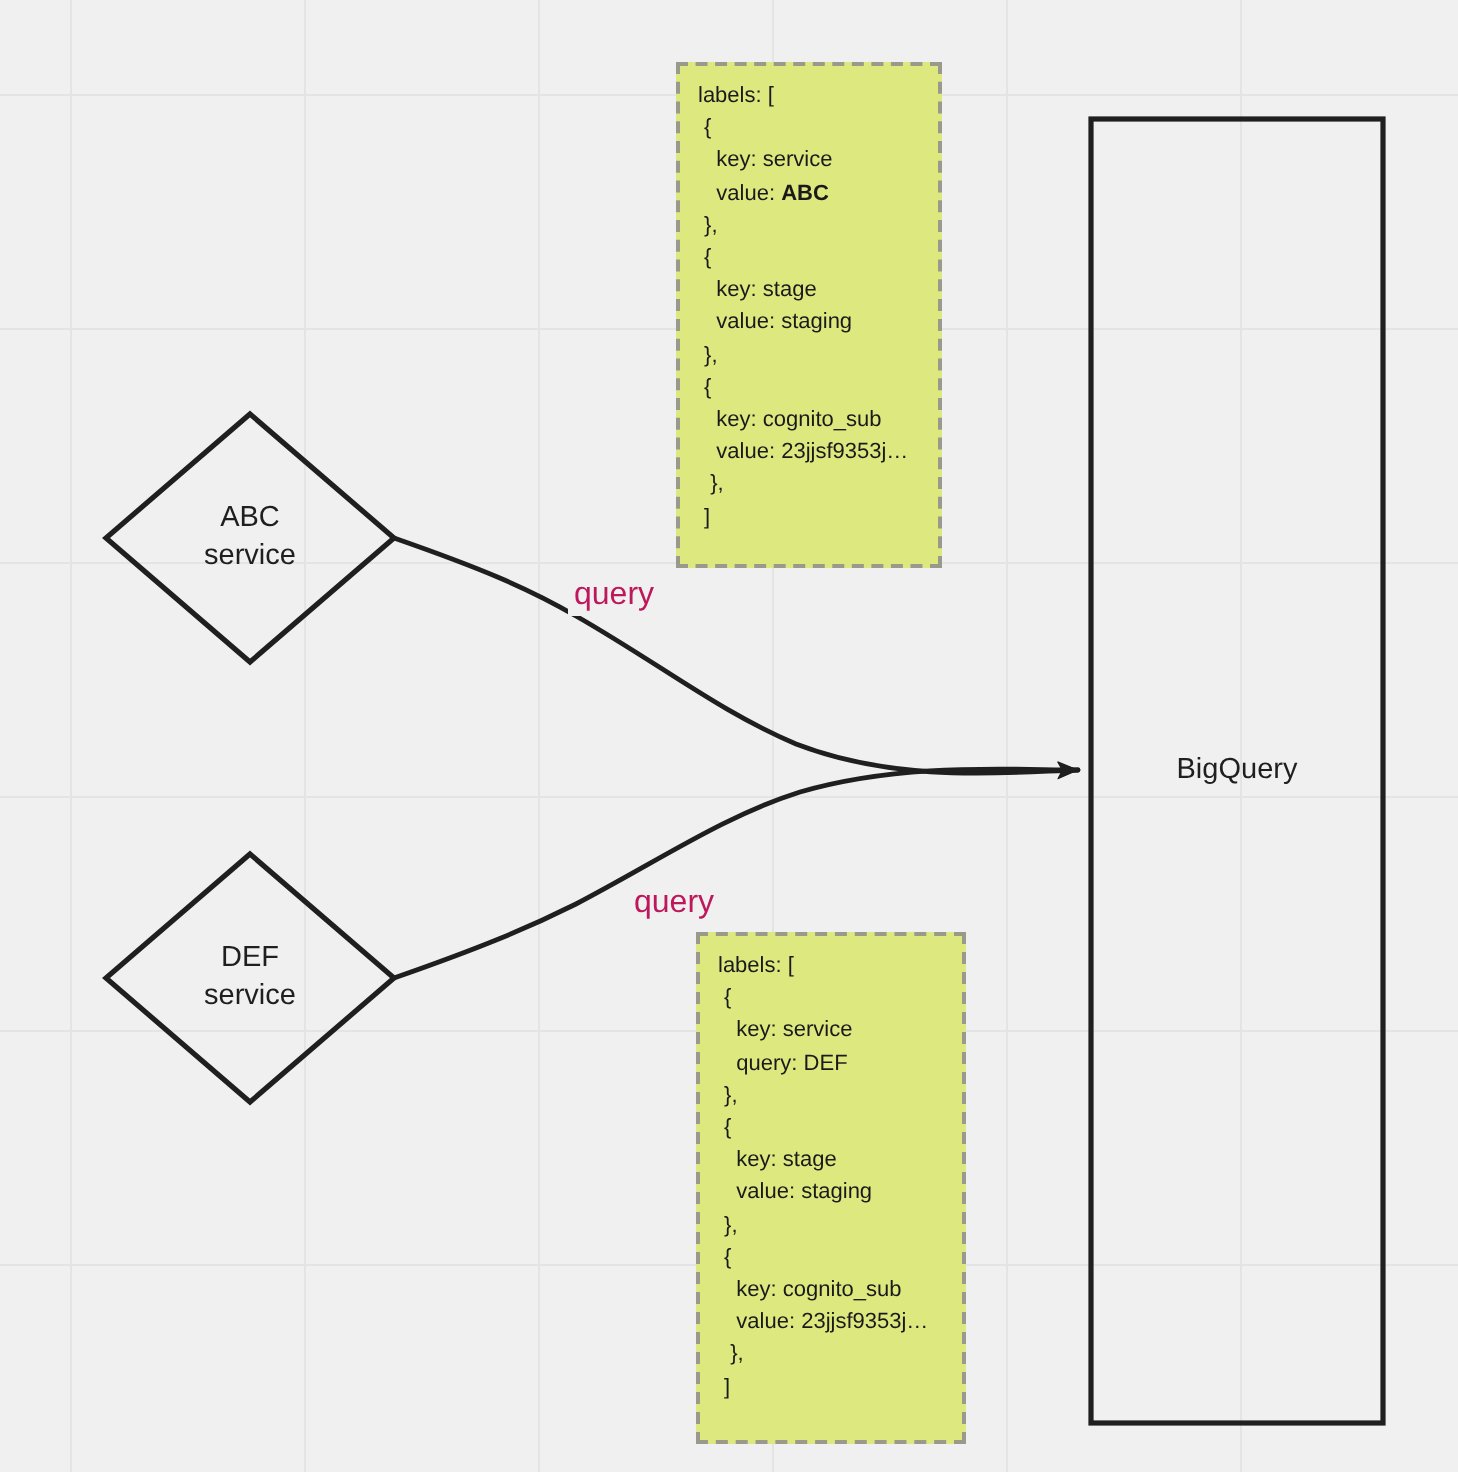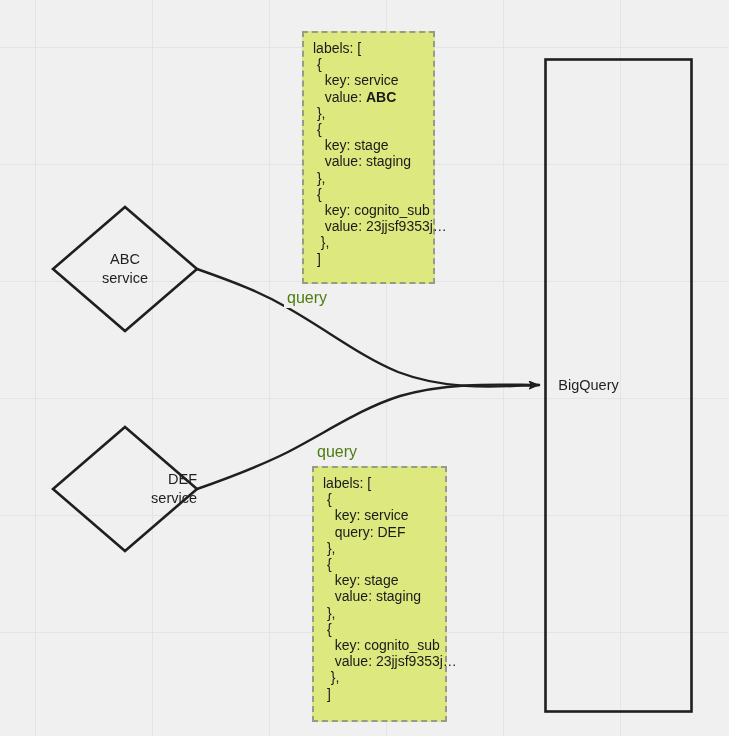--- a/index.html
+++ b/index.html
@@ -30,36 +30,37 @@
     position: absolute;
     text-align: center;
     color: #1f1f1f;
     font-size: 14.5px;
     line-height: 19px;
     white-space: pre-line;
     pointer-events: none;
   }
   .edge-label {
     position: absolute;
-    color: #4d7c0f;
+    color: #be185d;
     font-size: 16px;
     line-height: 18px;
     background: #f0f0f0;
     padding: 1px 3px;
     white-space: nowrap;
   }
   .note {
     position: absolute;
     background: #dde87f;
     border: 2px dashed #9a9a8c;
     box-sizing: border-box;
     padding: 7px 9px 6px 9px;
     color: #1a1a1a;
-    font-size: 14px;
+    font-size: 11px;
     line-height: 16.2px;
+    margin-left: 36px;
   }
   .note-line { white-space: pre; }
   .note-line b { font-weight: bold; }
 </style>
 </head>
 <body>
 
 <div id="canvas">
 
   <svg id="edges" viewBox="0 0 729 736" xmlns="http://www.w3.org/2000/svg">
@@ -80,24 +81,24 @@
              C 450,392 505,386 539,385" fill="none" stroke="#1f1f1f" stroke-width="2.4" stroke-linecap="round" marker-end="url(#arrowhead)"></path>
 
     <path d="M197,489 C 240,474 264,464 288,452
              C 330,430 362,408 400,396
              C 452,381 506,385 539,385" fill="none" stroke="#1f1f1f" stroke-width="2.4" stroke-linecap="round" marker-end="url(#arrowhead)"></path>
   </svg>
 
   <div class="shape-label" style="left:53px; top:250px; width:144px;">ABC
 service</div>
 
-  <div class="shape-label" style="left:53px; top:470px; width:144px;text-align:right;">DEF
+  <div class="shape-label" style="left:53px; top:470px; width:144px;">DEF
 service</div>
 
-  <div class="shape-label" style="left:516px; top:376px; width:145px;">BigQuery</div>
+  <div class="shape-label" style="left:546px; top:376px; width:145px;">BigQuery</div>
 
   <div class="edge-label" style="left:284px; top:288px;">query</div>
 
   <div class="edge-label" style="left:314px; top:442px;">query</div>
 
   <div class="note" style="left:302px; top:31px; width:133px; height:253px;">
       <div class="note-line">labels: [</div>
       <div class="note-line"> {</div>
       <div class="note-line">   key: service</div>
       <div class="note-line">   value: <b>ABC</b></div>

